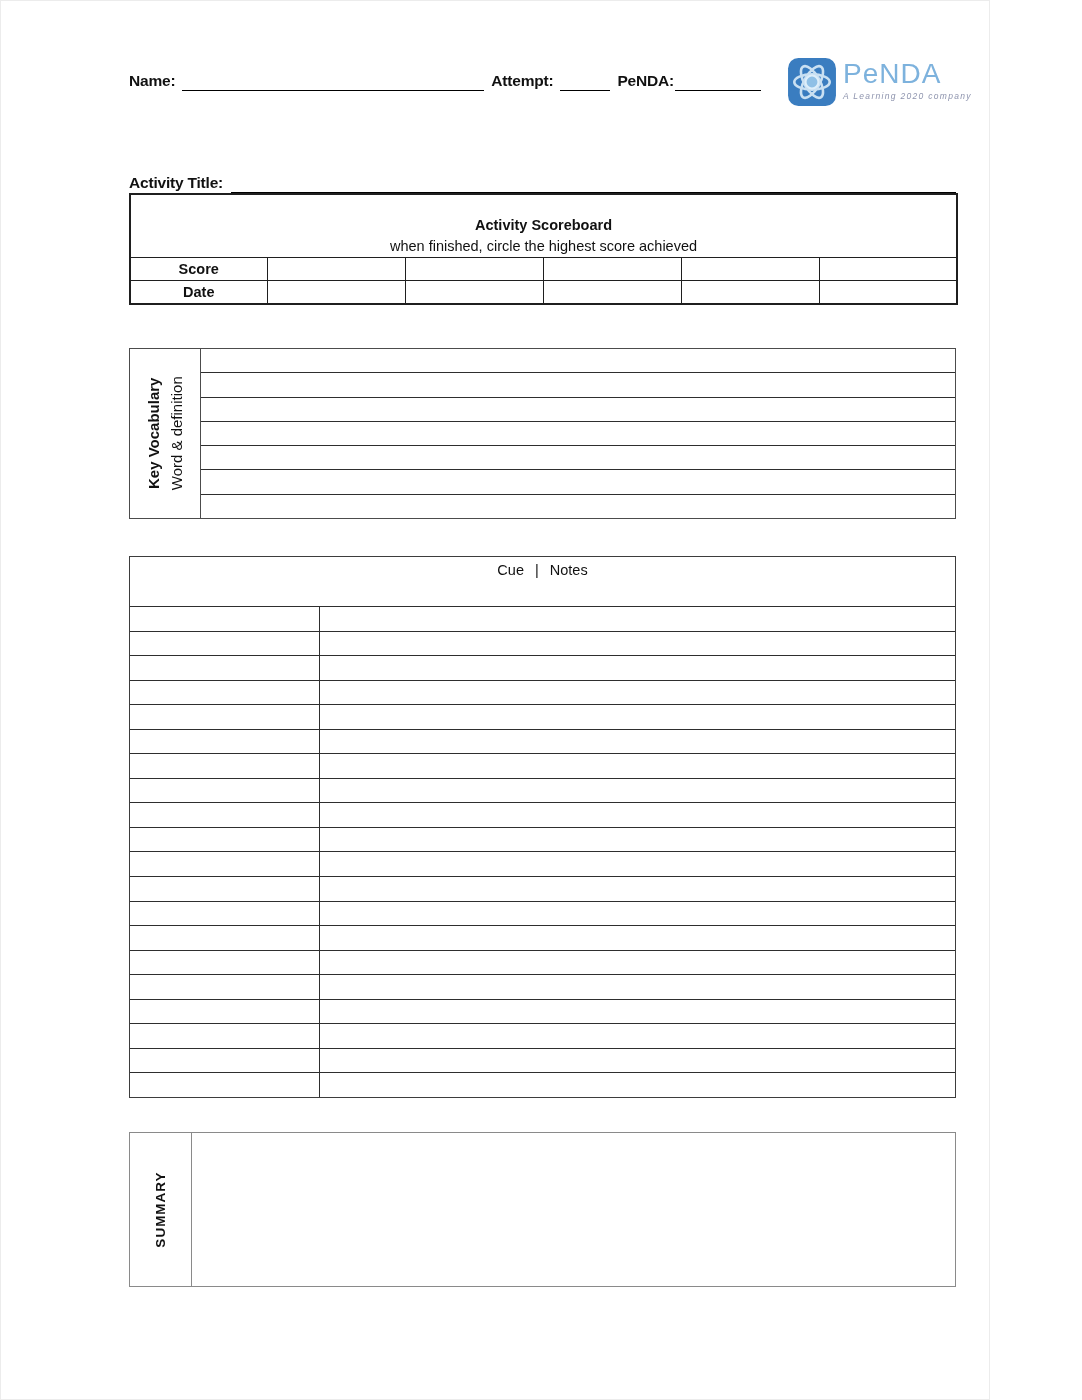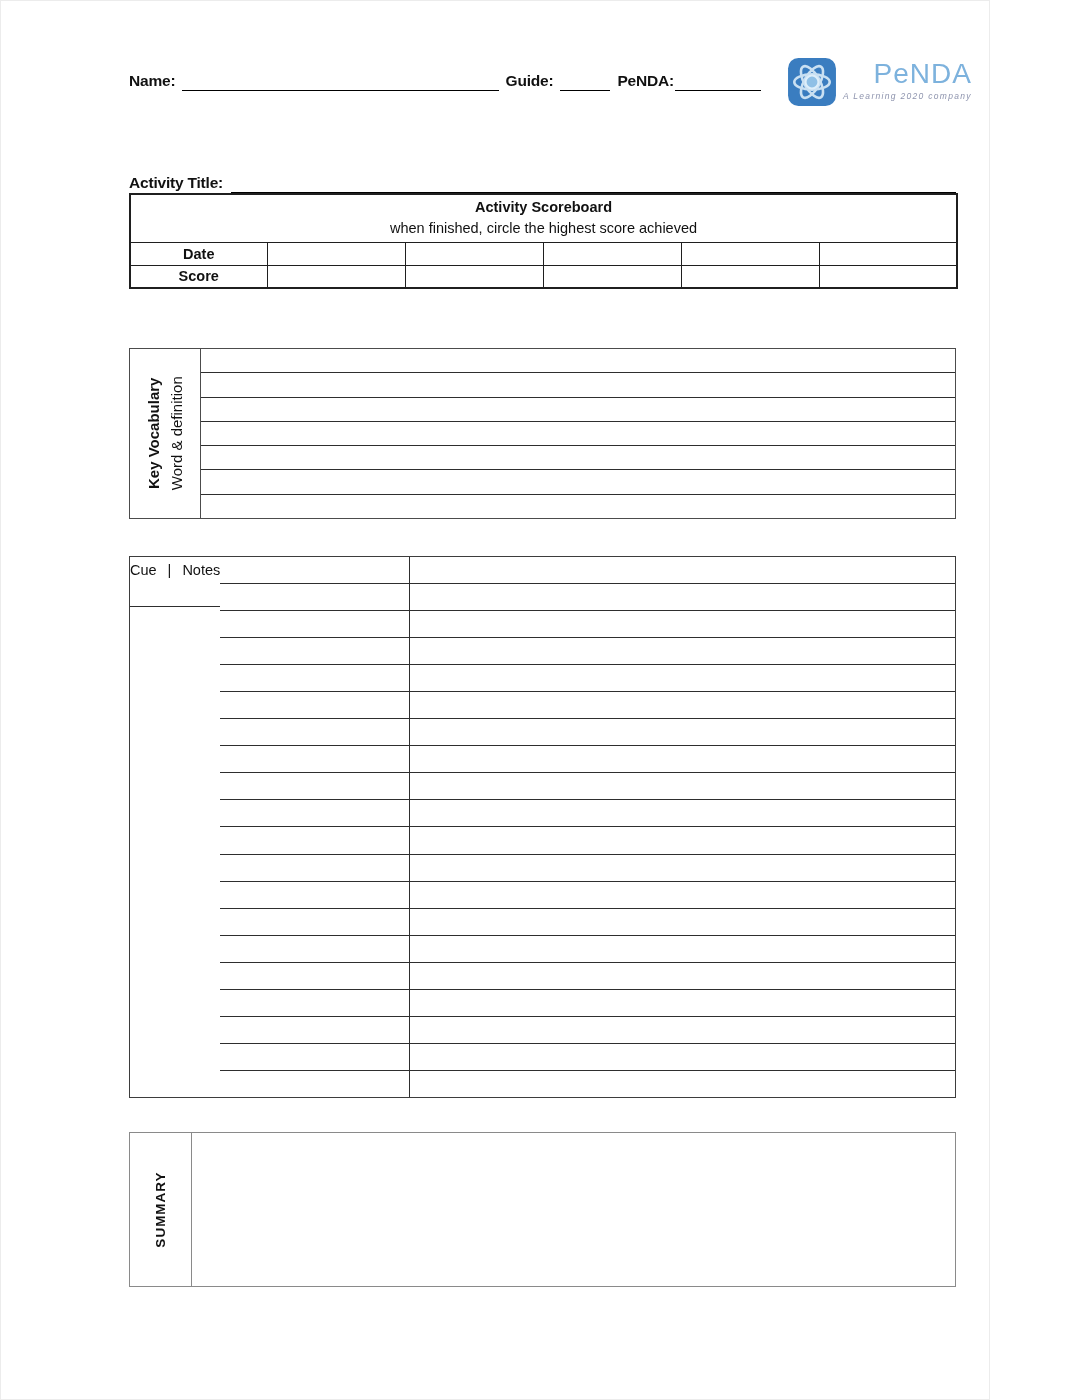--- a/index.html
+++ b/index.html
@@ -19,21 +19,21 @@
   .top-row .lbl { white-space:nowrap; line-height:20px; }
   .fill-line { border-bottom:1.6px solid #000; height:20px; }
   .line-name { flex:1; }
   .line-period { width:50px; }
   .line-date { width:86px; margin-left:-6px; }
 
   
   .logo { position:absolute; top:56px; left:786px; width:172px; height:58px;
           display:flex; align-items:flex-start; column-gap:6px; }
   .logo-icon { width:50px; height:50px; flex:0 0 auto; }
-  .logo-textcol { display:flex; flex-direction:column; padding-top:3px;text-align:right; }
+  .logo-textcol { display:flex; flex-direction:column; padding-top:3px; }
   .logo-brand { font-size:28px; line-height:28px; letter-spacing:1px; font-weight:400; }
   .logo-tagline { font-size:8.5px; letter-spacing:1.3px; margin-top:3px; white-space:nowrap; }
 
   
   .page-title {
     position:absolute; top:107px; left:128px; width:827px;
     text-align:center; font-weight:bold; font-size:19.5px; letter-spacing:-0.2px;
   }
   .activity-row {
     position:absolute; top:152px; left:128px; width:827px; height:24px;
@@ -43,21 +43,21 @@
   .activity-row .lbl { white-space:nowrap; line-height:20px; }
   .activity-row .fill-line { flex:1; }
 
   
   .sb-table {
     position:absolute; top:192px; left:128px; width:827px;
     border-collapse:collapse; table-layout:fixed;
     border:2px solid #1f1f1f; font-size:14.5px;
   }
   .sb-table td { border:1px solid #1f1f1f; text-align:center; vertical-align:middle; }
-  .sb-head { height:48px; vertical-align:top !important; padding-top:2px; line-height:1.45; }
+  .sb-head { height:48px; vertical-align:top !important; padding-top:20px; line-height:1.45; }
   .sb-head .sb-title { font-weight:bold; }
   .sb-row-attempt td { height:24px; font-weight:bold; }
   .sb-row-blank td { height:23px; }
   .sb-row-blank td:first-child { font-weight:bold; }
 
   
   .vocab-table {
     position:absolute; top:347px; left:128px; width:827px; height:171px;
     border:1.7px solid #4c4c4c; display:flex;
   }
@@ -68,21 +68,21 @@
   .rot { transform:rotate(-90deg); white-space:nowrap; text-align:center; }
   .vocab-label .rot { font-size:15px; line-height:1.55; }
   .vocab-label .rot .t1 { font-weight:bold; }
   .vocab-rows { flex:1; display:flex; flex-direction:column; }
   .vocab-row { flex:1; border-bottom:1.2px solid #2e2e2e; }
   .vocab-row:last-child { border-bottom:none; }
 
   
   .cue-table {
     position:absolute; top:555px; left:128px; width:827px; height:542px;
-    border:1.7px solid #3d3d3d; display:flex; flex-direction:row;
+    border:1.7px solid #3d3d3d; display:flex; flex-direction:column;
   }
   .cue-header {
     height:50px; border-bottom:1.2px solid #2e2e2e;
     text-align:center; font-size:14.5px; padding-top:5px;
   }
   .cue-header .pipe { display:inline-block; margin:0 11px; }
   .cue-rows { flex:1; display:flex; flex-direction:column; }
   .cue-row { flex:1; display:flex; border-bottom:1.2px solid #2e2e2e; }
   .cue-row:last-child { border-bottom:none; }
   .cue-cell-left { width:190px; border-right:1.2px solid #2e2e2e; }
@@ -101,21 +101,21 @@
   .summary-body { flex:1; }
 </style>
 </head>
 <body>
 
 <div class="sheet">
 
   <div class="top-row">
     <span class="lbl">Name:</span>
     <span class="fill-line line-name"></span>
-    <span class="lbl">Guide:</span>
+    <span class="lbl">Attempt:</span>
     <span class="fill-line line-period"></span>
     <span class="lbl">PeNDA:</span>
     <span class="fill-line line-date"></span>
   </div>
 
   <div class="logo">
     <span class="logo-icon">
       <svg viewBox="0 0 48 48" width="50" height="50">
         <rect x="1" y="1" width="46" height="46" rx="10" fill="#3a7dc0"></rect>
         <g stroke="#c9e0f2" stroke-width="2.5" fill="none">
@@ -148,30 +148,30 @@
         <col style="width:138px">
     </colgroup>
     <tbody>
       <tr>
         <td colspan="6" class="sb-head">
           <div class="sb-title">Activity Scoreboard</div>
           <div class="sb-subtitle">when finished, circle the highest score achieved</div>
         </td>
       </tr>
       <tr class="sb-row-blank">
-        <td>Date</td>
+        <td>Score</td>
 
       <td></td>
           <td></td>
           <td></td>
           <td></td>
           <td></td>
         </tr>
       <tr class="sb-row-blank">
-        <td>Score</td>
+        <td>Date</td>
 
       <td></td>
           <td></td>
           <td></td>
           <td></td>
           <td></td>
         </tr>
     </tbody>
   </table>
 

